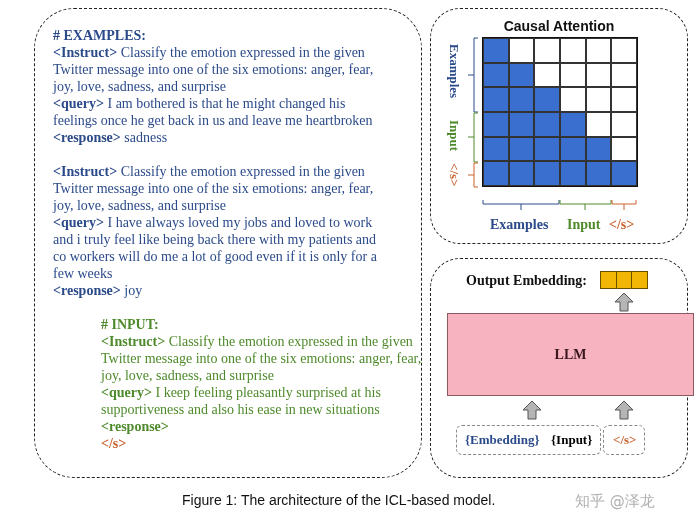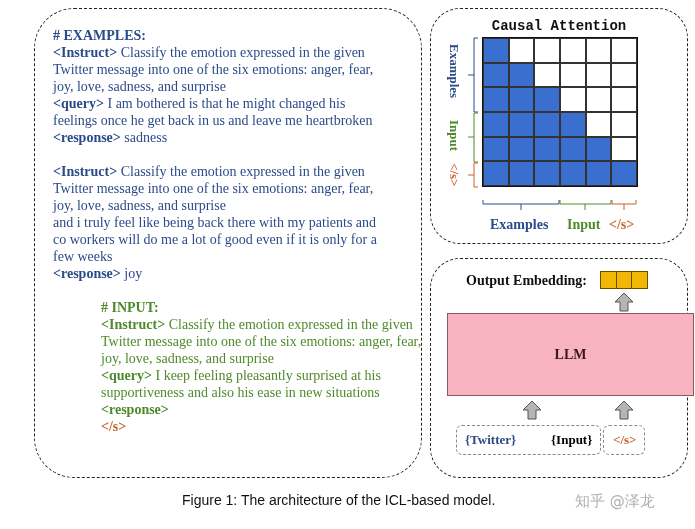--- a/index.html
+++ b/index.html
@@ -23,21 +23,21 @@
   .head { font-weight: bold; }
   .line { display: block; white-space: nowrap; }
 
   
   #attn-box {
     position: absolute; left: 430px; top: 8px; width: 258px; height: 236px;
     border: 1.5px dashed #222; border-radius: 30px; box-sizing: border-box;
   }
   #attn-title {
     position: absolute; left: 430px; top: 18px; width: 258px; text-align: center;
-    font-family: Liberation Mono, monospace; font-weight: bold; font-size: 14px; color: #111;
+    font-family: Liberation Sans, sans-serif; font-weight: bold; font-size: 14px; color: #111;
   }
   #grid {
     position: absolute; left: 482px; top: 37px; width: 156px; height: 150px;
     display: grid; grid-template-columns: repeat(6, 1fr); grid-template-rows: repeat(6, 1fr);
     border: 1px solid #111; box-sizing: border-box;
   }
   .cell { border: 0.5px solid #333; box-sizing: border-box; background: #fff; }
   .cell.on { background: #3a6fd0; }
 
   .vlabel {
@@ -102,20 +102,21 @@
     <span class="line">Twitter message into one of the six emotions: anger, fear,</span>
     <span class="line">joy, love, sadness, and surprise</span>
     <span class="line"><span class="tag">&lt;query&gt;</span><span> I am bothered is that he might changed his</span></span>
     <span class="line">feelings once he get back in us and leave me heartbroken</span>
     <span class="line"><span class="tag">&lt;response&gt;</span><span> sadness</span></span>
   </div>
   <div class="block blue">
     <span class="line"><span class="tag">&lt;Instruct&gt;</span><span> Classify the emotion expressed in the given</span></span>
     <span class="line">Twitter message into one of the six emotions: anger, fear,</span>
     <span class="line">joy, love, sadness, and surprise</span>
+    <span class="line"><span class="tag">&lt;query&gt;</span><span> I have always loved my jobs and loved to work</span></span>
     <span class="line">and i truly feel like being back there with my patients and</span>
     <span class="line">co workers will do me a lot of good even if it is only for a</span>
     <span class="line">few weeks</span>
     <span class="line"><span class="tag">&lt;response&gt;</span><span> joy</span></span>
   </div>
   <div class="block green">
     <span class="line head"># INPUT:</span>
     <span class="line"><span class="tag">&lt;Instruct&gt;</span><span> Classify the emotion expressed in the given</span></span>
     <span class="line">Twitter message into one of the six emotions: anger, fear,</span>
     <span class="line">joy, love, sadness, and surprise</span>
@@ -203,18 +204,18 @@
 </svg>
 <div id="llm">LLM</div>
 <svg class="arrow" style="left:522px;top:400px;" viewBox="0 0 20 20">
   <path d="M10 1 L19 10 L14 10 L14 19 L6 19 L6 10 L1 10 Z" fill="#b5b5b5" stroke="#555" stroke-width="1"></path>
 </svg>
 <svg class="arrow" style="left:614px;top:400px;" viewBox="0 0 20 20">
   <path d="M10 1 L19 10 L14 10 L14 19 L6 19 L6 10 L1 10 Z" fill="#b5b5b5" stroke="#555" stroke-width="1"></path>
 </svg>
 <div id="input-box"></div>
 <div id="eos-box"></div>
-<div class="in-label" style="left:465px;top:432px;color:#2b4a8a;">{Twitter}</div>
+<div class="in-label" style="left:465px;top:432px;color:#2b4a8a;">{Embedding}</div>
 <div class="in-label" style="left:551px;top:432px;color:#000000;">{Input}</div>
 <div class="in-label" style="left:613px;top:432px;color:#c8622e;">&lt;/s&gt;</div>
 
 <div id="caption">Figure 1: The architecture of the ICL-based model.</div>
 <div id="watermark">知乎 @泽龙</div>
 
 </body></html>

